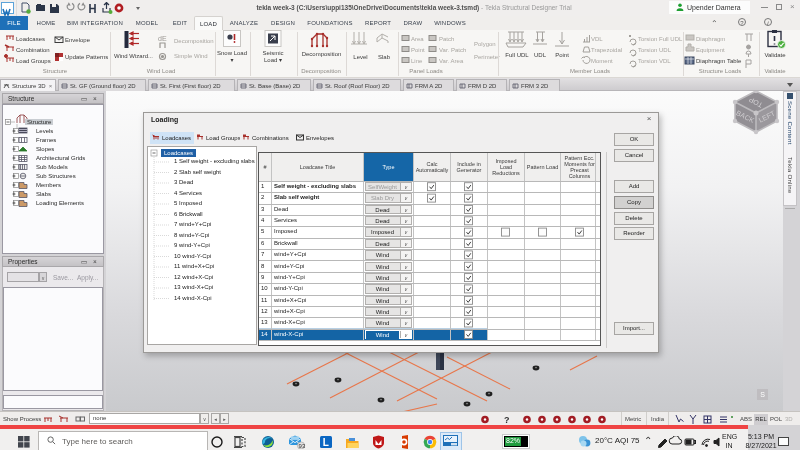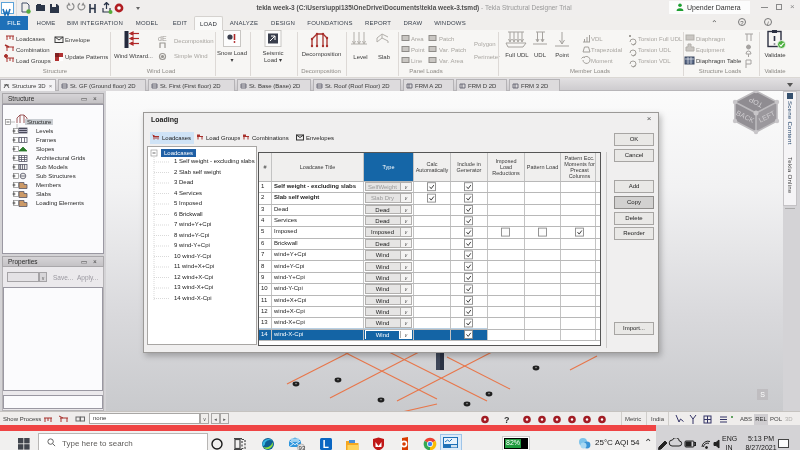--- a/index.html
+++ b/index.html
@@ -47,21 +47,21 @@
 .btn{background:#e9e8e6;border:1px solid #a7a5a3;font-size:6px;color:#222;text-align:center;line-height:11px;}
 .hc{position:absolute;font-size:5.5px;color:#3a3a3a;text-align:center;line-height:6px;top:2px;}
 .num{position:absolute;font-size:6px;color:#222;left:2px;width:10px;line-height:11.4px;}
 .ttl{position:absolute;font-size:6px;color:#222;left:15px;white-space:nowrap;line-height:11.4px;}
 .cmb{position:absolute;left:105.5px;width:47px;height:9.4px;background:#e6e5e4;border:1px solid #b2b0ae;font-size:6px;color:#222;text-align:center;line-height:9px;}
 .cmb .ar{position:absolute;right:0;top:0;width:11px;height:7.4px;background:#f4f3f2;border-left:1px solid #b2b0ae;color:#555;font-size:5px;text-align:center;line-height:8px;}
 .cmb span{display:block;margin-right:11px;}
 
 #statusbar{left:0;top:411px;width:800px;height:14px;background:#efedec;border-top:1px solid #c6c3c0;font-size:6px;color:#3a3a3a;}
 
-#taskbar{left:0;top:425px;width:656px;height:25px;background:#f1f0ef;border-top:6px solid #ef4444;}
+#taskbar{left:0;top:425px;width:748px;height:25px;background:#f1f0ef;border-top:4px solid #ef4444;}
 </style></head><body>
 <div id="app">
 <div id="titlebar" class="abs">
 <div class="abs" style="left:1px;top:2px;width:13px;height:12px;background:#fff;border:1px solid #5ba3d9;"><svg width="11" height="10" viewBox="0 0 11 10">
           <path d="M1 2 L3 8 L4.5 4 L6 8 L8 2" stroke="#1e70b8" stroke-width="1.6" fill="none"></path>
         </svg></div>
 <div class="abs" style="left:16px;top:0;width:1px;height:16px;background:#ddd;"></div>
 <svg class="abs" style="left:20px;top:2px" width="110" height="12" viewBox="0 0 110 12">
 <path d="M2 1 h5 l2 2 v7 h-7 z" fill="none" stroke="#44506b" stroke-width="1"></path>
         <circle cx="8.5" cy="9.5" r="2.2" fill="#56ab3a"></circle>
@@ -539,21 +539,21 @@
 <div class="abs" style="left:440px;top:23px;width:22px;height:2px;background:#1273c4;"></div>
 <div class="abs" style="left:503px;top:6px;width:26px;height:13px;background:#000;border:1px solid #fff;box-shadow:0 0 0 1px #ccc;">
         <div class="abs" style="left:1px;top:1px;width:16px;height:9px;background:#1f9b3e;"></div>
         <div class="abs" style="left:2px;top:1px;font-size:7px;color:#fff;">82%</div>
       </div>
 <svg class="abs" style="left:578px;top:6px" width="14" height="13" viewBox="0 0 14 13">
         <circle cx="5" cy="5" r="4" fill="#7ec3ea"></circle>
         <circle cx="9" cy="8" r="3.4" fill="#3a93d5"></circle>
         <circle cx="5.5" cy="8.5" r="3" fill="#a8d8f2"></circle>
       </svg>
-<div class="abs" style="left:595px;top:7px;font-size:8px;color:#1a1a1a;">25°C  AQI 54</div>
+<div class="abs" style="left:595px;top:7px;font-size:8px;color:#1a1a1a;">20°C  AQI 75</div>
 <div class="abs" style="left:644px;top:6px;font-size:10px;color:#333;">⌃</div>
 <svg class="abs" style="left:658px;top:7px" width="62" height="12" viewBox="0 0 62 12">
 <g stroke="#222" fill="none">
 <path d="M1 9 l6-6 2 2-6 6 -2.5 .5 z" fill="#222"></path>
 <path d="M14 8 a3 3 0 0 1 .5-6 a3.5 3.5 0 0 1 6.8 1 a2.5 2.5 0 0 1-.3 5 z"></path>
 <rect x="27" y="3" width="9" height="6" rx="1"></rect>
           <rect x="36" y="4.5" width="1.5" height="3"></rect>
           <rect x="28" y="4" width="5" height="4" fill="#222"></rect>
 <path d="M44 9 a6 6 0 0 1 8-5.5 M45.5 9 a4.2 4.2 0 0 1 5.5-3.7"></path>
           <circle cx="48.5" cy="9.5" r="1" fill="#222"></circle>

